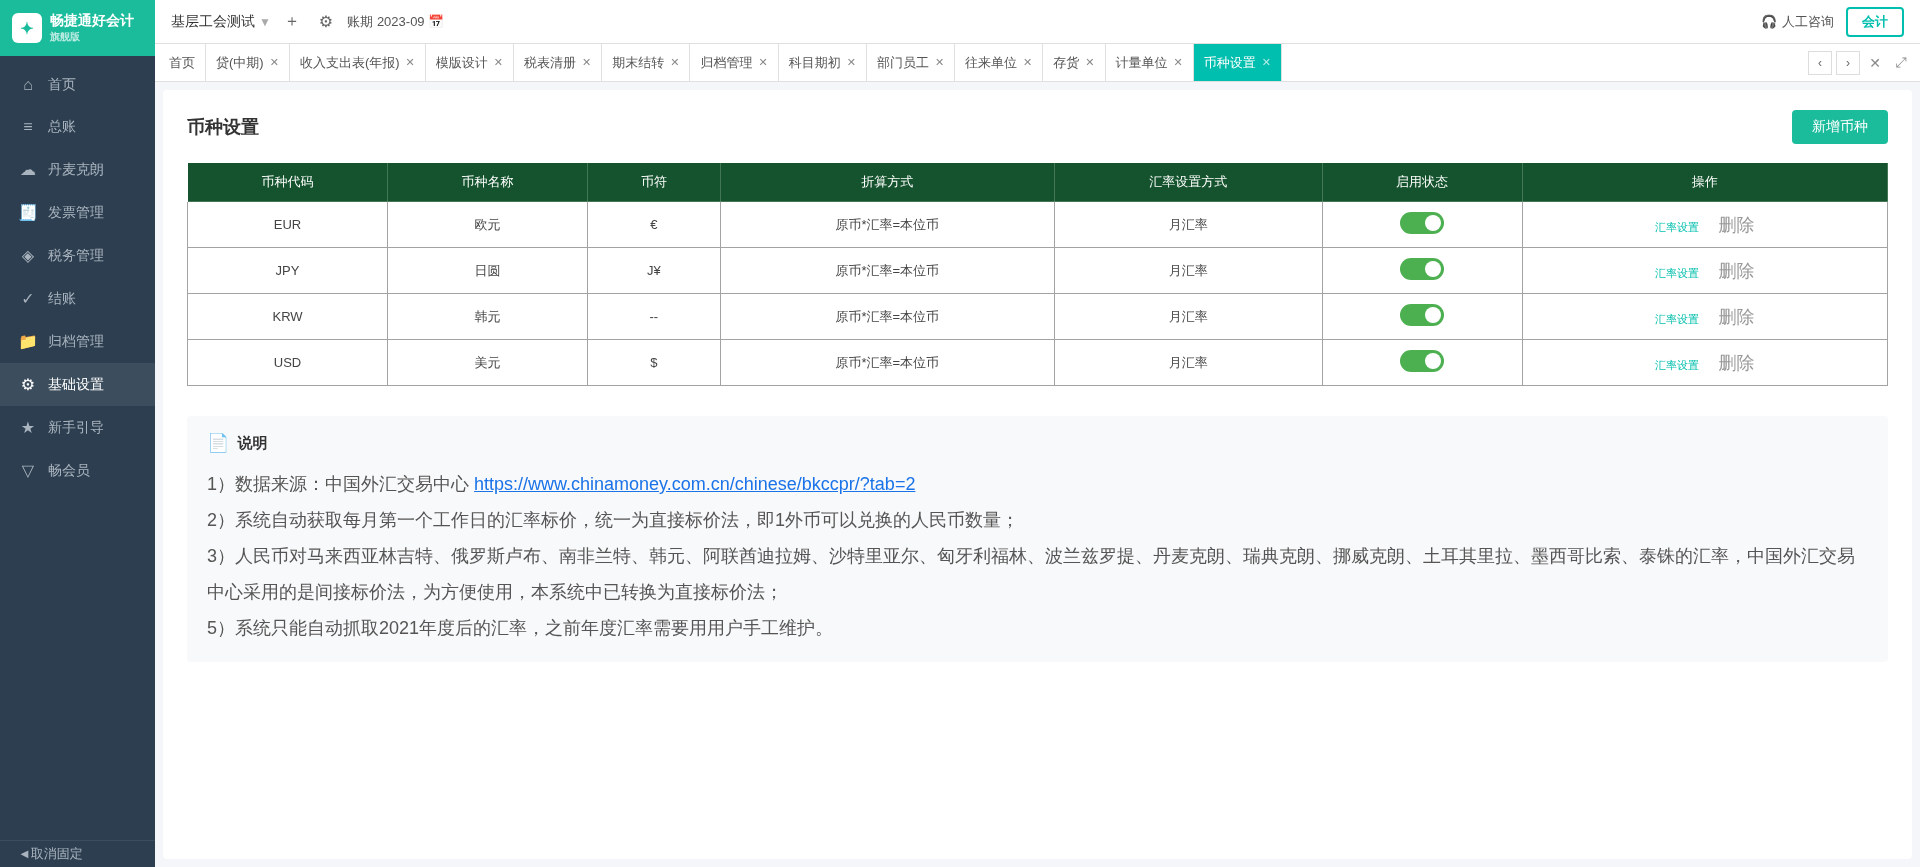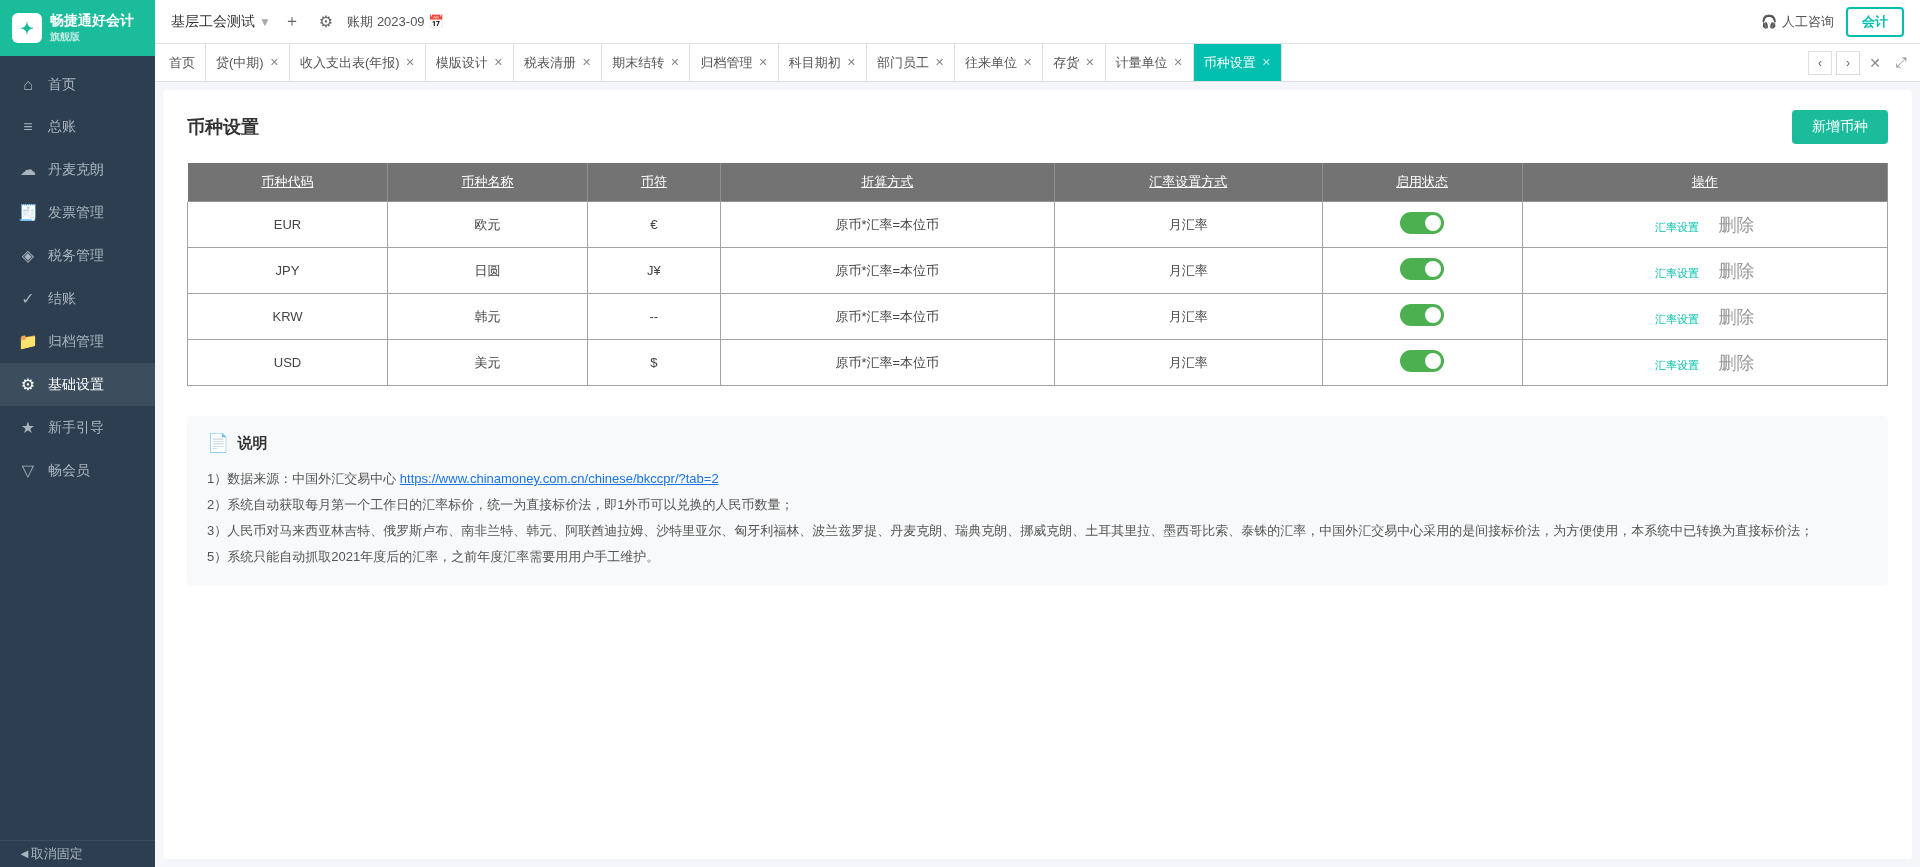--- a/index.html
+++ b/index.html
@@ -233,23 +233,22 @@
       font-weight: 500;
     }
 
     
     .data-table {
       width: 100%;
       border-collapse: collapse;
       margin-bottom: 30px;
     }
     .data-table thead tr {
-      background: #737373;
+      background: #14532d;
       color: white;
-      text-decoration: underline;
     }
     .data-table thead th {
       padding: 10px 12px;
       text-align: center;
       font-weight: 500;
       font-size: 13px;
       border: 1px solid rgba(255,255,255,0.2);
     }
     .data-table tbody tr {
       border-bottom: 1px solid #e8e8e8;
@@ -312,21 +311,21 @@
     }
     .notice-icon {
       color: #00bfae;
       font-size: 18px;
     }
     .notice-list {
       list-style: none;
       padding: 0;
     }
     .notice-list li {
-      font-size: 13px;
+      font-size: 18px;
       color: #555;
       line-height: 2;
     }
     .notice-link {
       color: #1a73e8;
       text-decoration: underline;
       cursor: pointer;
     }
   </style>
 </head>

